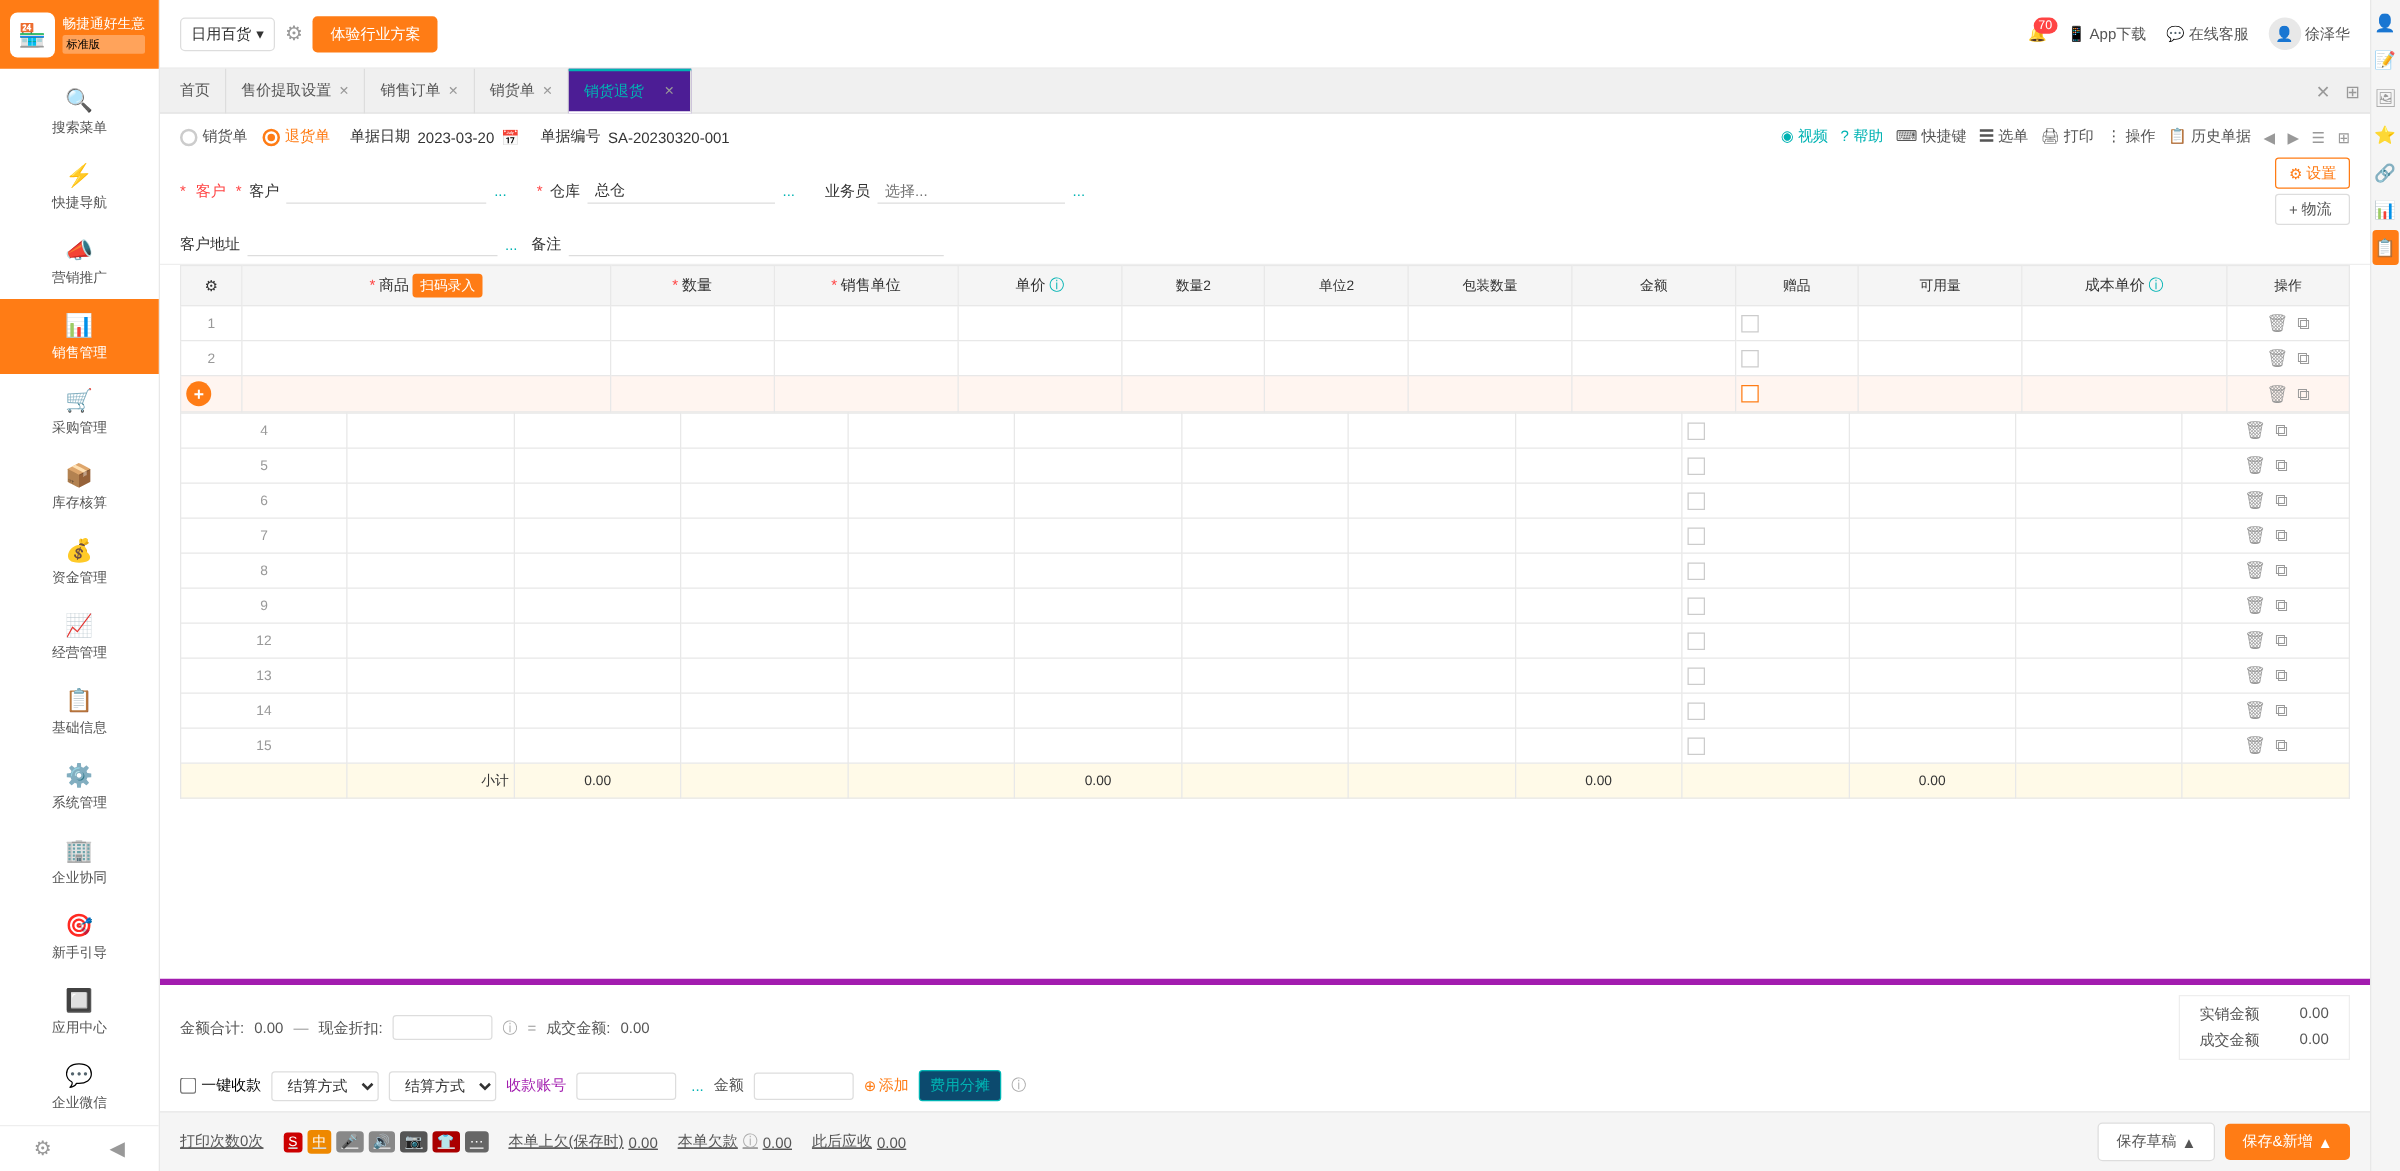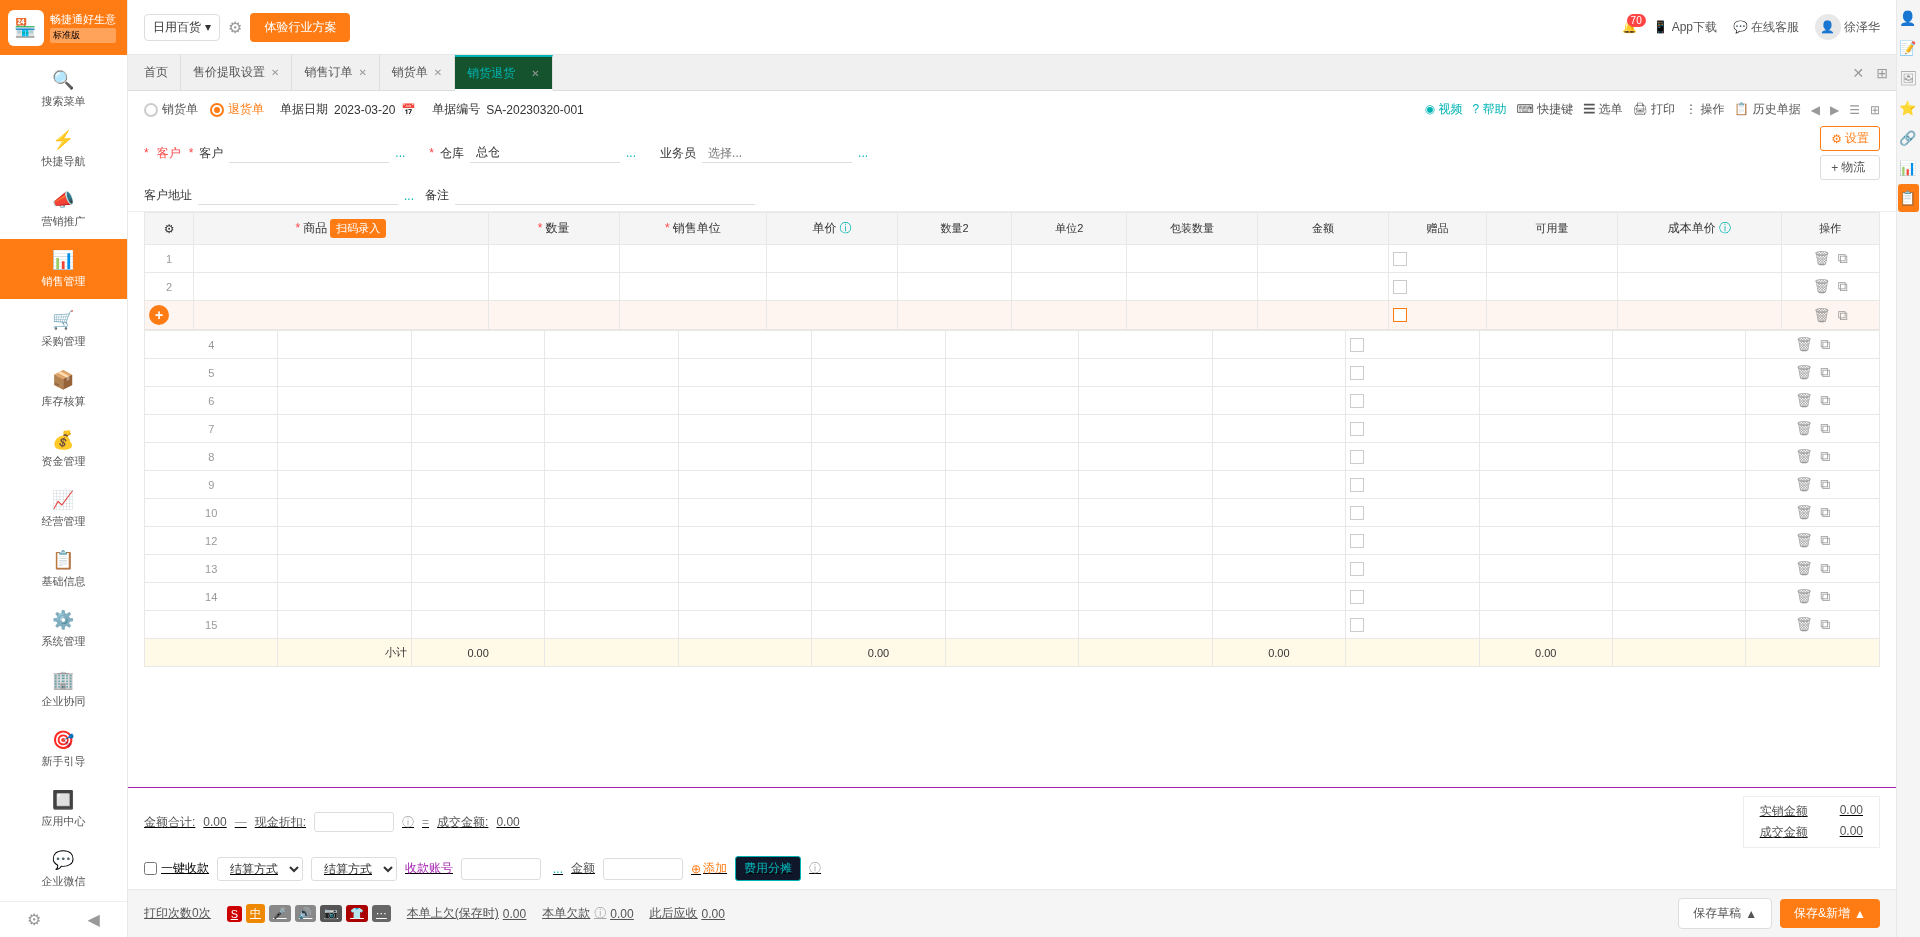--- a/index.html
+++ b/index.html
@@ -78,32 +78,32 @@
     .row-num { color: #999; }
     .checkbox { width: 14px; height: 14px; border: 1px solid #ccc; background: #fff; cursor: pointer; }
     .add-btn { width: 20px; height: 20px; background: #ff7c15; border-radius: 50%; color: #fff; display: flex; align-items: center; justify-content: center; cursor: pointer; font-size: 14px; font-weight: bold; }
     .action-icon { color: #999; cursor: pointer; font-size: 14px; padding: 0 2px; }
     .scan-input-btn { background: #ff7c15; color: #fff; border: none; border-radius: 3px; padding: 2px 6px; font-size: 11px; cursor: pointer; }
 
     
     .summary-row td { background: #fffae8; font-weight: 500; }
 
     
-    .footer { border-top: 1px solid #a21caf; padding: 8px 16px; flex-shrink: 0; text-decoration: underline; }
+    .footer { border-top: 5px solid #a21caf; padding: 8px 16px; flex-shrink: 0; }
     .footer-row1 { display: flex; align-items: center; gap: 8px; margin-bottom: 8px; color: #555; }
     .footer-row1 .amount { font-weight: 500; }
     .minus-icon { color: #999; }
     .equals-icon { color: #999; }
     .footer-row2 { display: flex; align-items: center; gap: 8px; }
     .footer-checkbox { display: flex; align-items: center; gap: 4px; }
     .footer-input { border: 1px solid #ddd; border-radius: 3px; padding: 3px 8px; min-width: 80px; color: #333; outline: none; }
     .footer-select { border: 1px solid #ddd; border-radius: 3px; padding: 3px 8px; color: #333; background: #fff; outline: none; }
     .footer-dots { color: #00b3b3; cursor: pointer; margin-left: 4px; }
     .add-fee-btn { color: #ff7c15; cursor: pointer; display: flex; align-items: center; gap: 2px; }
-    .expense-split-btn { background: #0f172a; border: 1px solid #00b3b3; color: #00b3b3; border-radius: 3px; padding: 3px 8px; cursor: pointer; }
+    .expense-split-btn { background: #0c4a6e; border: 1px solid #00b3b3; color: #00b3b3; border-radius: 3px; padding: 3px 8px; cursor: pointer; }
 
     
     .bottom-bar { background: #f5f5f5; border-top: 1px solid #e8e8e8; padding: 8px 16px; display: flex; align-items: center; justify-content: space-between; flex-shrink: 0; }
     .bottom-bar-left { display: flex; align-items: center; gap: 16px; color: #555; font-size: 11px; }
     .bottom-bar-left span { display: flex; align-items: center; gap: 4px; text-decoration: underline; }
     .bottom-bar-right { display: flex; align-items: center; gap: 8px; }
     .save-draft-btn { background: #fff; border: 1px solid #ddd; border-radius: 4px; padding: 6px 14px; color: #555; cursor: pointer; display: flex; align-items: center; gap: 4px; }
     .save-new-btn { background: #ff7c15; border: none; border-radius: 4px; padding: 6px 14px; color: #fff; cursor: pointer; display: flex; align-items: center; gap: 4px; font-size: 13px; }
 
     
@@ -229,21 +229,21 @@
       <span class="tab-close">✕</span>
     </div>
     <div class="tab">
       <span>销售订单</span>
       <span class="tab-close">✕</span>
     </div>
     <div class="tab">
       <span>销货单</span>
       <span class="tab-close">✕</span>
     </div>
-    <div class="tab active" style="background:#14532d; border-top:2px solid #00b3b3; color:#00b3b3;gap:14px;">
+    <div class="tab active" style="background:#4c1d95; border-top:2px solid #00b3b3; color:#00b3b3;gap:14px;">
       <span>销货退货</span>
       <span class="tab-close">✕</span>
     </div>
     <div class="tab-bar-end">
       <span class="tab-bar-btn">✕</span>
       <span class="tab-bar-btn">⊞</span>
     </div>
   </div>
 
   <div class="content">
@@ -555,40 +555,20 @@
                 <div class="checkbox"></div>
               </td>
       <td></td>
       <td></td>
       <td>
         <span class="action-icon">🗑</span>
         <span class="action-icon">⧉</span>
       </td>
     </tr>
             <tr>
-      <td class="row-num">10</td>
-      <td></td>
-      <td></td>
-      <td></td>
-      <td></td>
-      <td></td>
-      <td></td>
-      <td></td>
-      <td></td>
-      <td>
-                <div class="checkbox"></div>
-              </td>
-      <td></td>
-      <td></td>
-      <td>
-        <span class="action-icon">🗑</span>
-        <span class="action-icon">⧉</span>
-      </td>
-    </tr>
-            <tr>
       <td class="row-num">12</td>
       <td></td>
       <td></td>
       <td></td>
       <td></td>
       <td></td>
       <td></td>
       <td></td>
       <td></td>
       <td>

